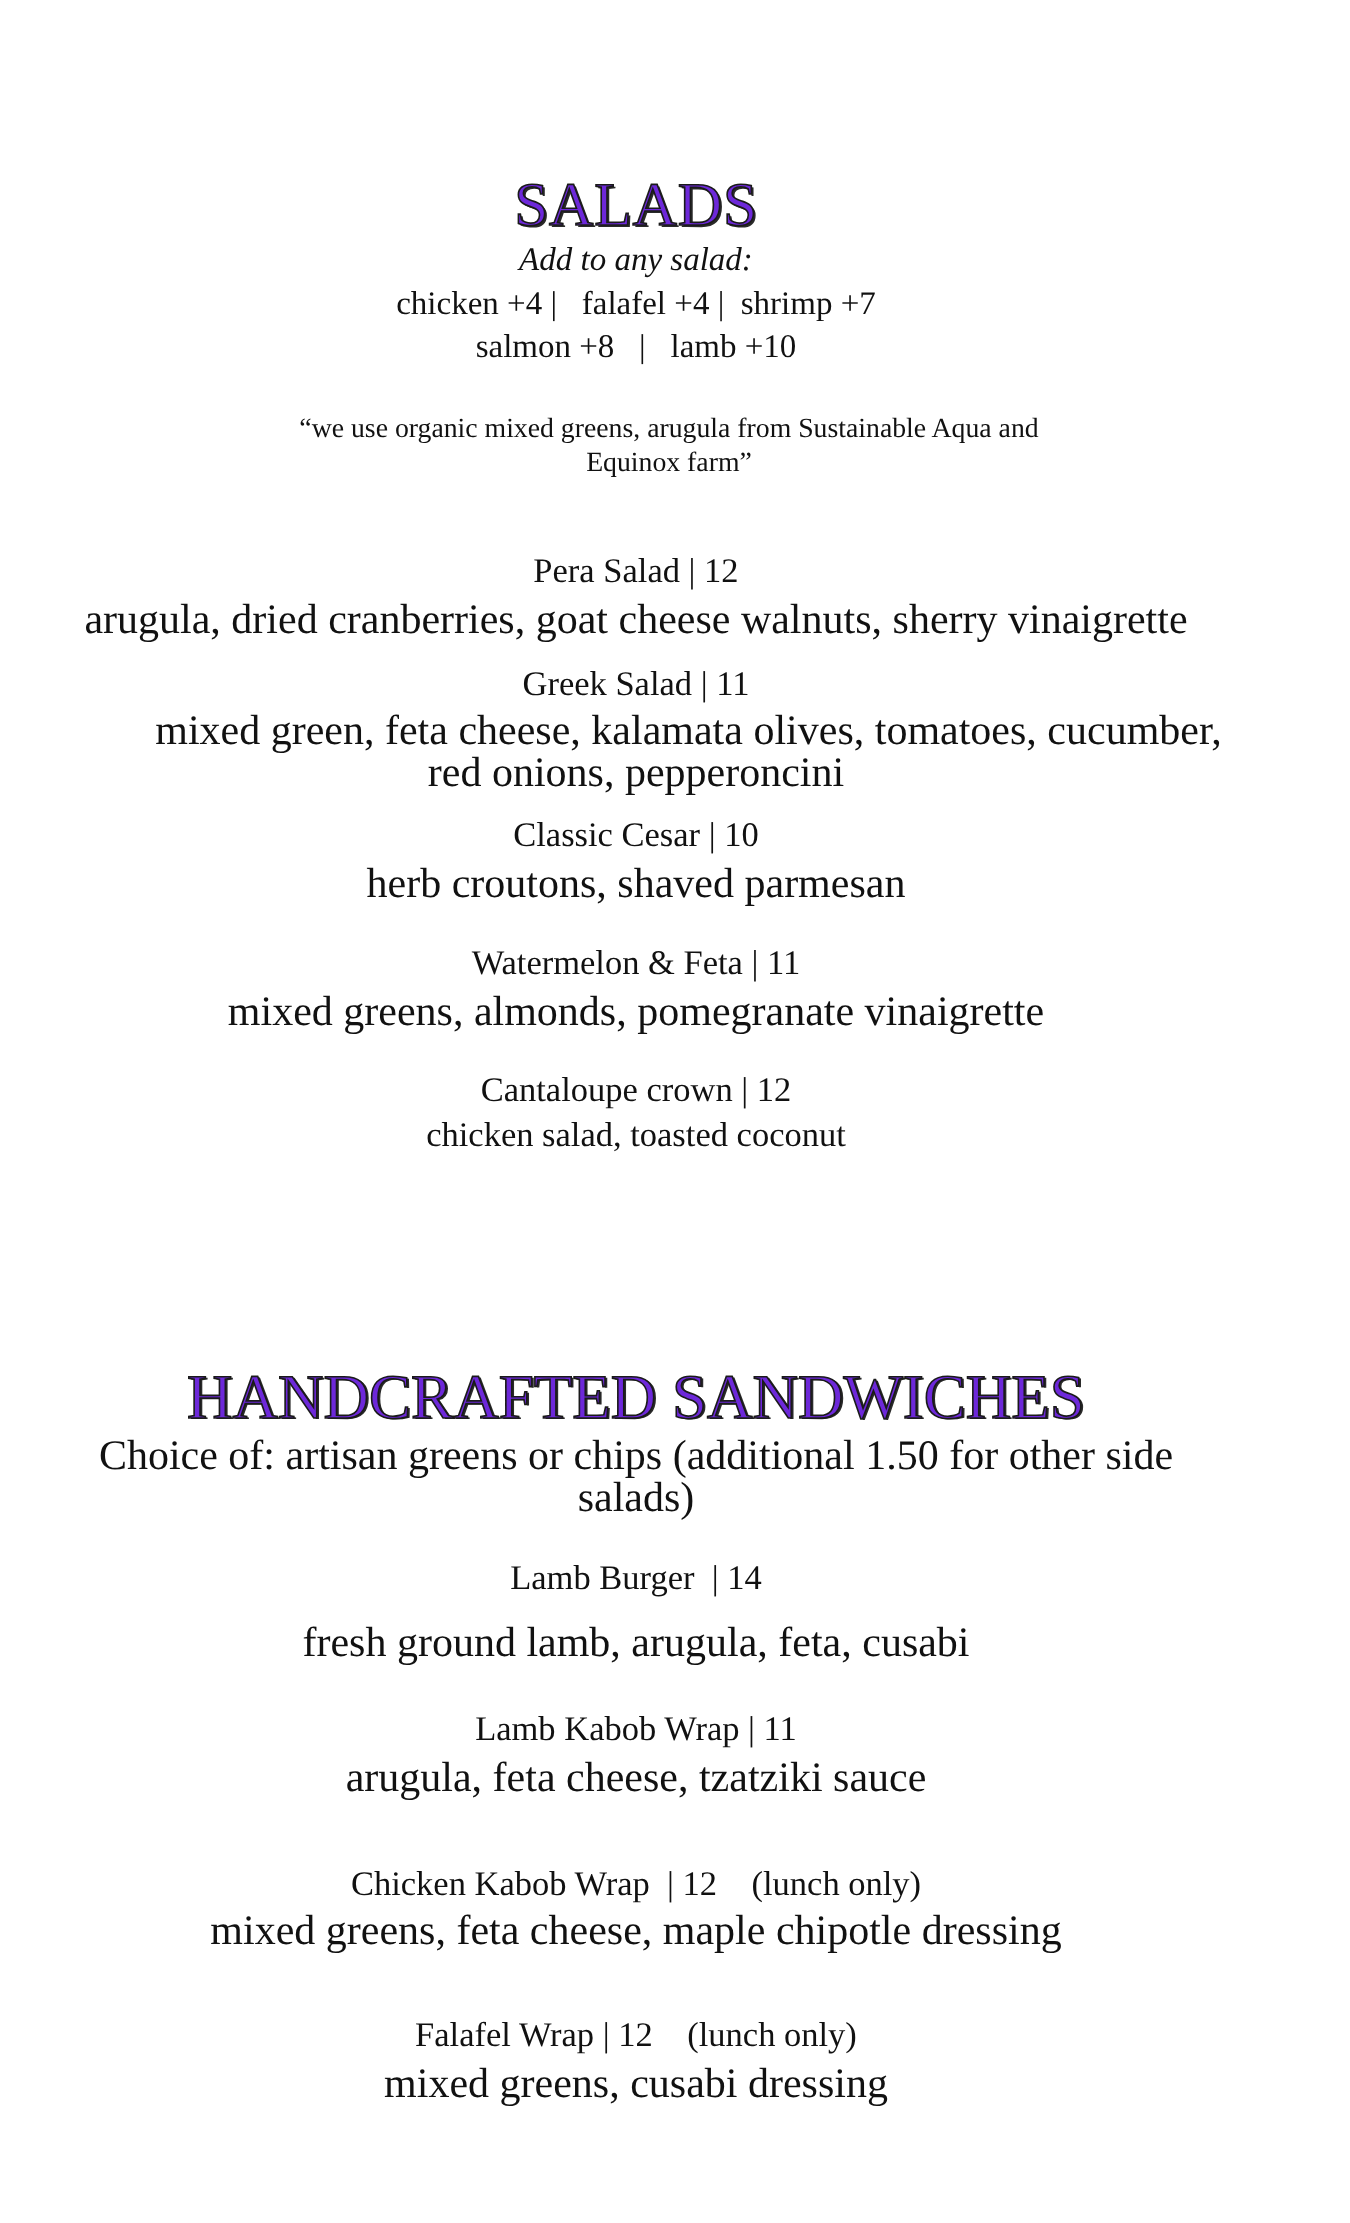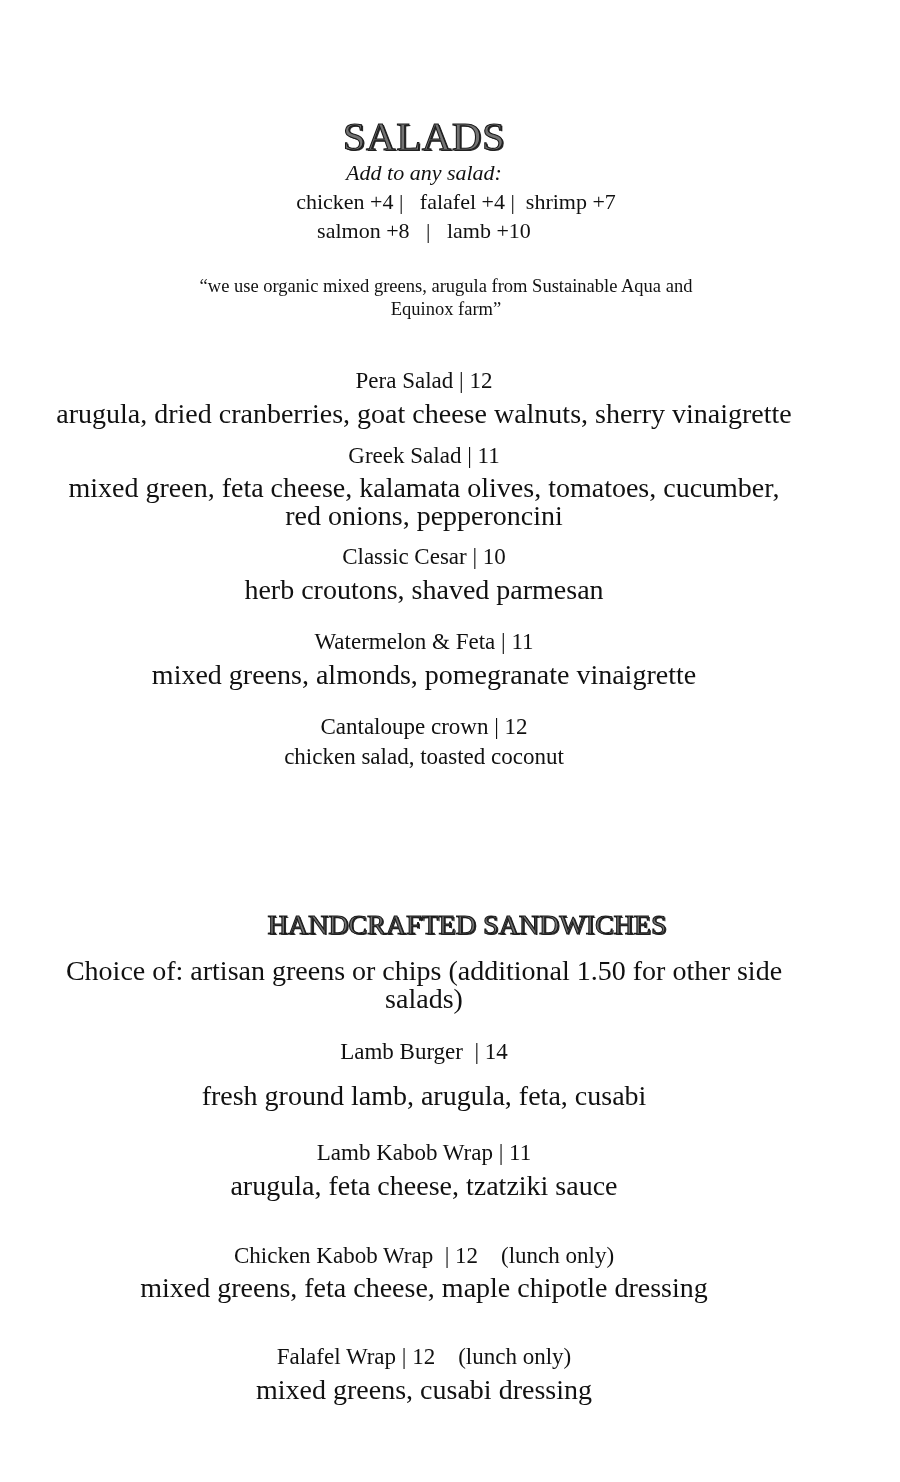--- a/index.html
+++ b/index.html
@@ -17,34 +17,33 @@
     }
     .line {
       position: absolute;
       left: 0;
       width: 848px;
       text-align: center;
       white-space: pre;
       line-height: 1;
     }
     .engraved {
-      color: #737373;
+      color: #6d28d9;
       -webkit-text-stroke: 1.1px #1a1a1a;
       text-shadow: 1.5px 1px 0 #2a2a2a;
       letter-spacing: 0.5px;
     }
     .h-salads {
       font-size: 41px;
       top: 116px;
     }
     .h-sand {
-      font-size: 28px;
+      font-size: 42px;
       top: 911px;
       letter-spacing: 0px;
-      padding-left: 43px;
     }
     .sub {
       font-size: 22px;
     }
     .quote {
       font-size: 18.5px;
       margin-left: 22px;
     }
     .item-title {
       font-size: 23px;
@@ -55,34 +54,34 @@
     .item-desc.big {
       font-size: 23px;
     }
   </style>
 </head>
 <body>
 
 <section>
   <div class="line engraved h-salads">SALADS</div>
   <div class="line sub" style="top:162px;font-style:italic;">Add to any salad:</div>
-  <div class="line sub" style="top:191px;padding-left:32px;">chicken +4 |   falafel +4 |  shrimp +7</div>
+  <div class="line sub" style="top:191px;">chicken +4 |   falafel +4 |  shrimp +7</div>
   <div class="line sub" style="top:220px;">salmon +8   |   lamb +10</div>
 
   <div class="line quote" style="top:277px;">“we use organic mixed greens, arugula from Sustainable Aqua and</div>
   <div class="line quote" style="top:300px;">Equinox farm”</div>
 
   <div>
     <div class="line item-title" style="top:369px;">Pera Salad | 12</div>
     <div class="line item-desc" style="top:400px;">arugula, dried cranberries, goat cheese walnuts, sherry vinaigrette</div>
   </div>
 
   <div>
     <div class="line item-title" style="top:444px;">Greek Salad | 11</div>
-    <div class="line item-desc" style="top:474px;">mixed green, feta cheese, kalamata olives, tomatoes, cucumber,</div>
+    <div class="line item-desc" style="top:474px;padding-left:35px;">mixed green, feta cheese, kalamata olives, tomatoes, cucumber,</div>
     <div class="line item-desc" style="top:502px;">red onions, pepperoncini</div>
   </div>
 
   <div>
     <div class="line item-title" style="top:545px;">Classic Cesar | 10</div>
     <div class="line item-desc" style="top:576px;">herb croutons, shaved parmesan</div>
   </div>
 
   <div>
     <div class="line item-title" style="top:630px;">Watermelon &amp; Feta | 11</div>

